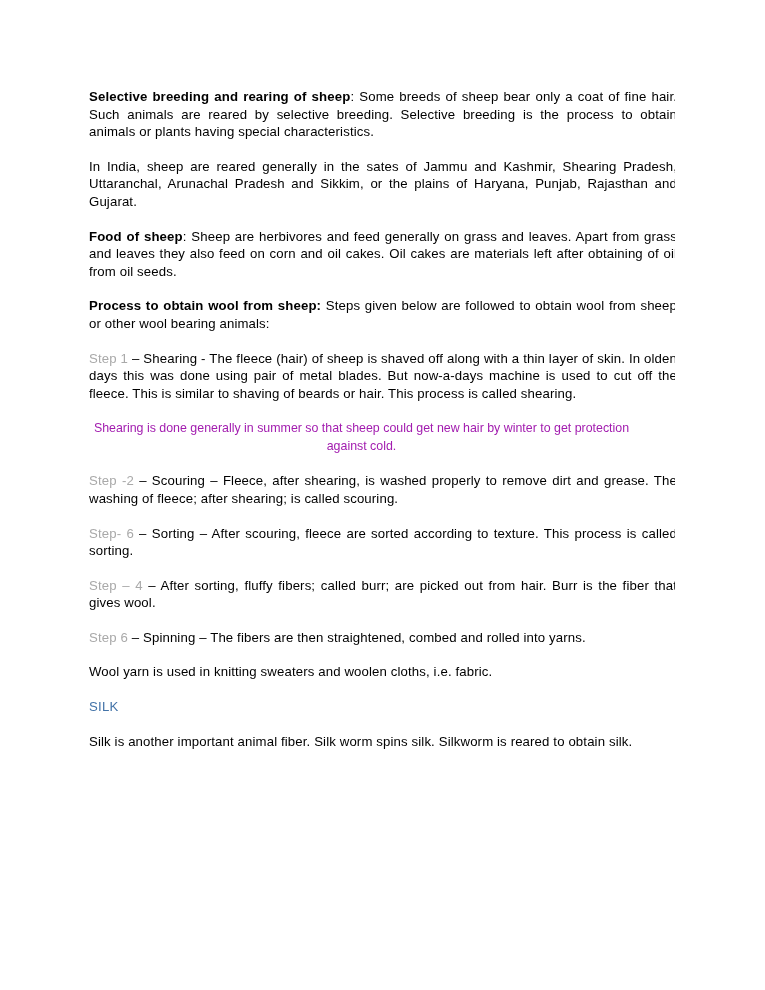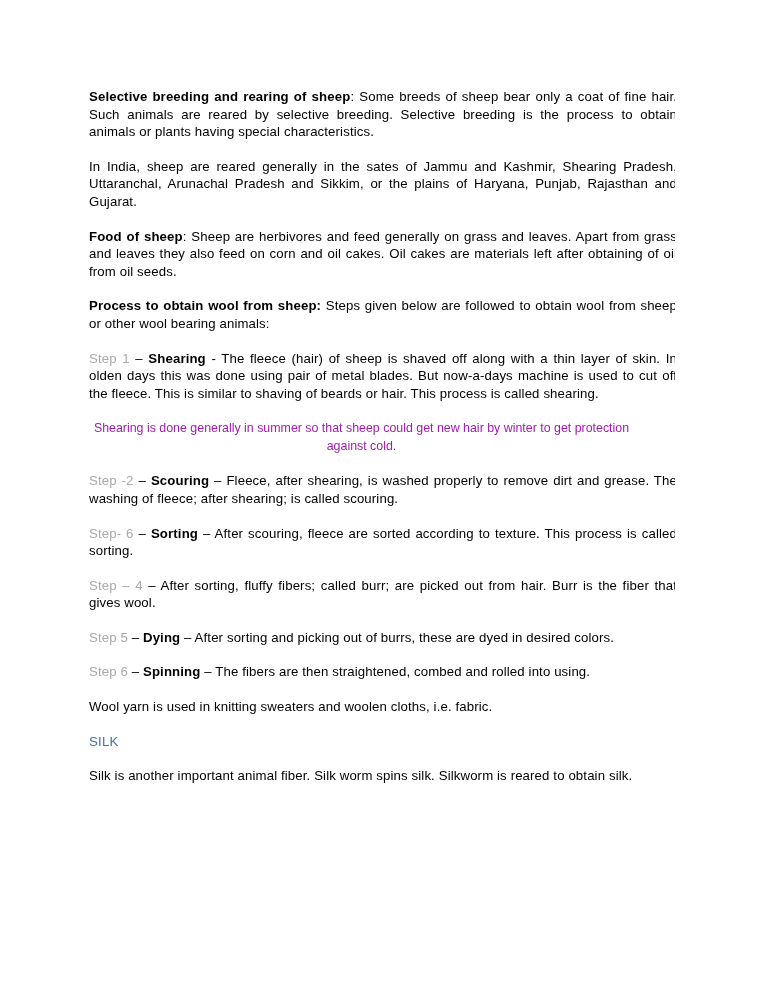--- a/index.html
+++ b/index.html
@@ -35,21 +35,21 @@
     letter-spacing: 0.01em;
   }
   p.para:last-child {
     margin-bottom: 18px;
   }
   .lead {
     font-weight: bold;
     color: #000000;
   }
   .term {
-    font-weight: bold;
+    font-weight: normal;
     color: #000000;
   }
   .steplabel {
     color: #a9a9a9;
   }
   p.note {
     margin: 0 0 17px 0;
     font-size: 12.4px;
     line-height: 18px;
     color: #a21caf;
@@ -83,23 +83,22 @@
     <p class="para"><span class="steplabel">Step 1</span><span> – </span><span class="term">Shearing</span><span> - The fleece (hair) of sheep is shaved off along with a thin layer of skin. In olden days this was done using pair of metal blades. But now-a-days machine is used to cut off the fleece. This is similar to shaving of beards or hair. This process is called shearing.</span></p>
 
     <p class="note">Shearing is done generally in summer so that sheep could get new hair by winter to get protection against cold.</p>
 
     <p class="para"><span class="steplabel">Step -2</span><span> – </span><span class="term">Scouring</span><span> – Fleece, after shearing, is washed properly to remove dirt and grease. The washing of fleece; after shearing; is called scouring.</span></p>
 
     <p class="para"><span class="steplabel">Step- 6</span><span> – </span><span class="term">Sorting</span><span> – After scouring, fleece are sorted according to texture. This process is called sorting.</span></p>
 
     <p class="para"><span class="steplabel">Step – 4</span><span> </span><span class="term"></span><span>– After sorting, fluffy fibers; called burr; are picked out from hair. Burr is the fiber that gives wool.</span></p>
 
-    <p class="para"><span class="steplabel">Step 5</span><span> – </span><span class="term">Dying</span><span> – After sorting and picking out of burrs, these are dyed in desired colors.</span></p>
 
-    <p class="para"><span class="steplabel">Step 6</span><span> – </span><span class="term">Spinning</span><span> – The fibers are then straightened, combed and rolled into using.</span></p>
+    <p class="para"><span class="steplabel">Step 6</span><span> – </span><span class="term">Spinning</span><span> – The fibers are then straightened, combed and rolled into yarns.</span></p>
 
     <p class="para">Wool yarn is used in knitting sweaters and woolen cloths, i.e. fabric.</p>
 
     <h2 class="silk">SILK</h2>
 
     <p class="para">Silk is another important animal fiber. Silk worm spins silk. Silkworm is reared to obtain silk.</p>
 
   </div>
 </div>
 

